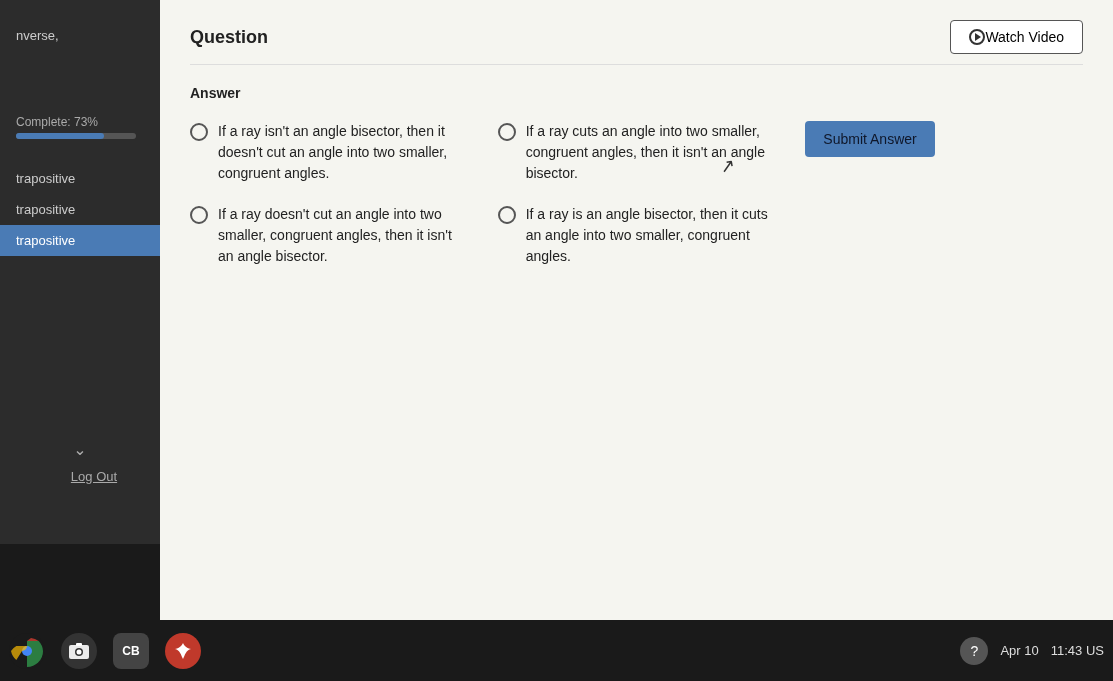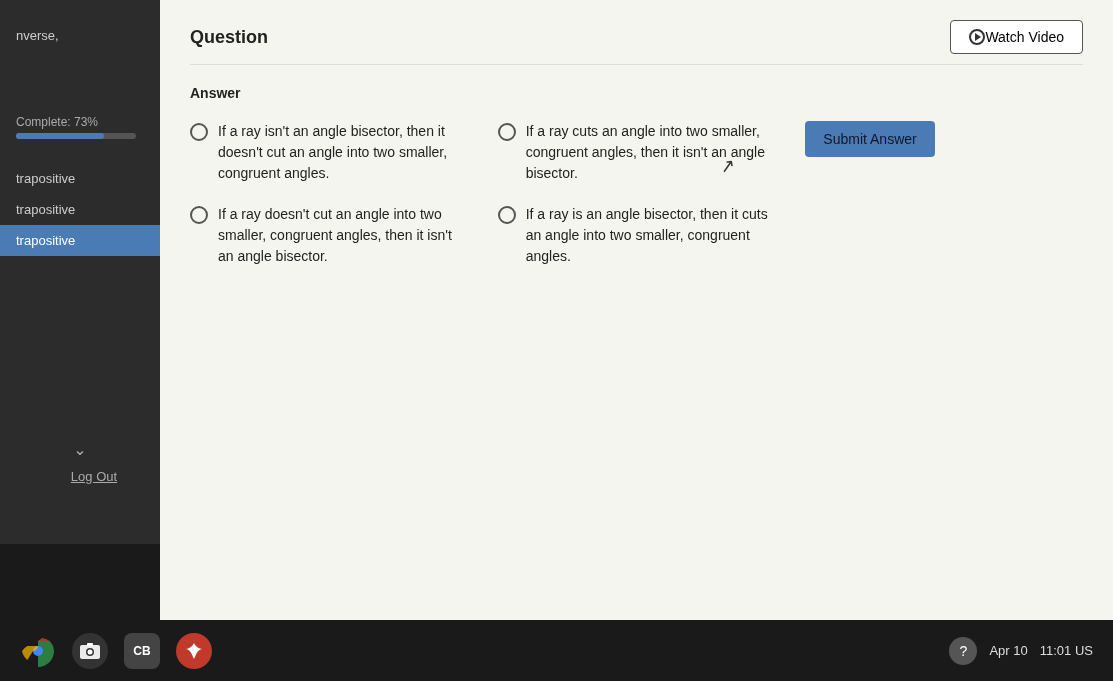--- a/index.html
+++ b/index.html
@@ -254,21 +254,21 @@
     .taskbar {
       position: absolute;
       left: 0;
       bottom: 0;
       width: 1113px;
       height: 61px;
       background: #1a1a1a;
       display: flex;
       align-items: center;
       justify-content: space-between;
-      padding: 0 20px;
+      padding: 0 9px;
     }
 
     .taskbar-left {
       display: flex;
       align-items: center;
       gap: 16px;
     }
 
     .taskbar-icon {
       width: 36px;
@@ -442,15 +442,15 @@
     <div class="taskbar-icon taskbar-icon-red" style="background: #c0392b; border-radius:50%; width:36px; height:36px; display:flex; align-items:center; justify-content:center;">
       <svg width="20" height="20" viewBox="0 0 20 20" fill="white">
         <path d="M10 2 C10 2 8 7 2 8 C7 9 8 14 10 18 C12 14 13 9 18 8 C12 7 10 2 10 2Z"></path>
       </svg>
     </div>
   </div>
 
   <div class="taskbar-right">
     <div class="taskbar-help">?</div>
     <span class="taskbar-date">Apr 10</span>
-    <span class="taskbar-time">11:01 US</span>
+    <span class="taskbar-time">11:43 US</span>
   </div>
 </div>
 
 </body></html>

